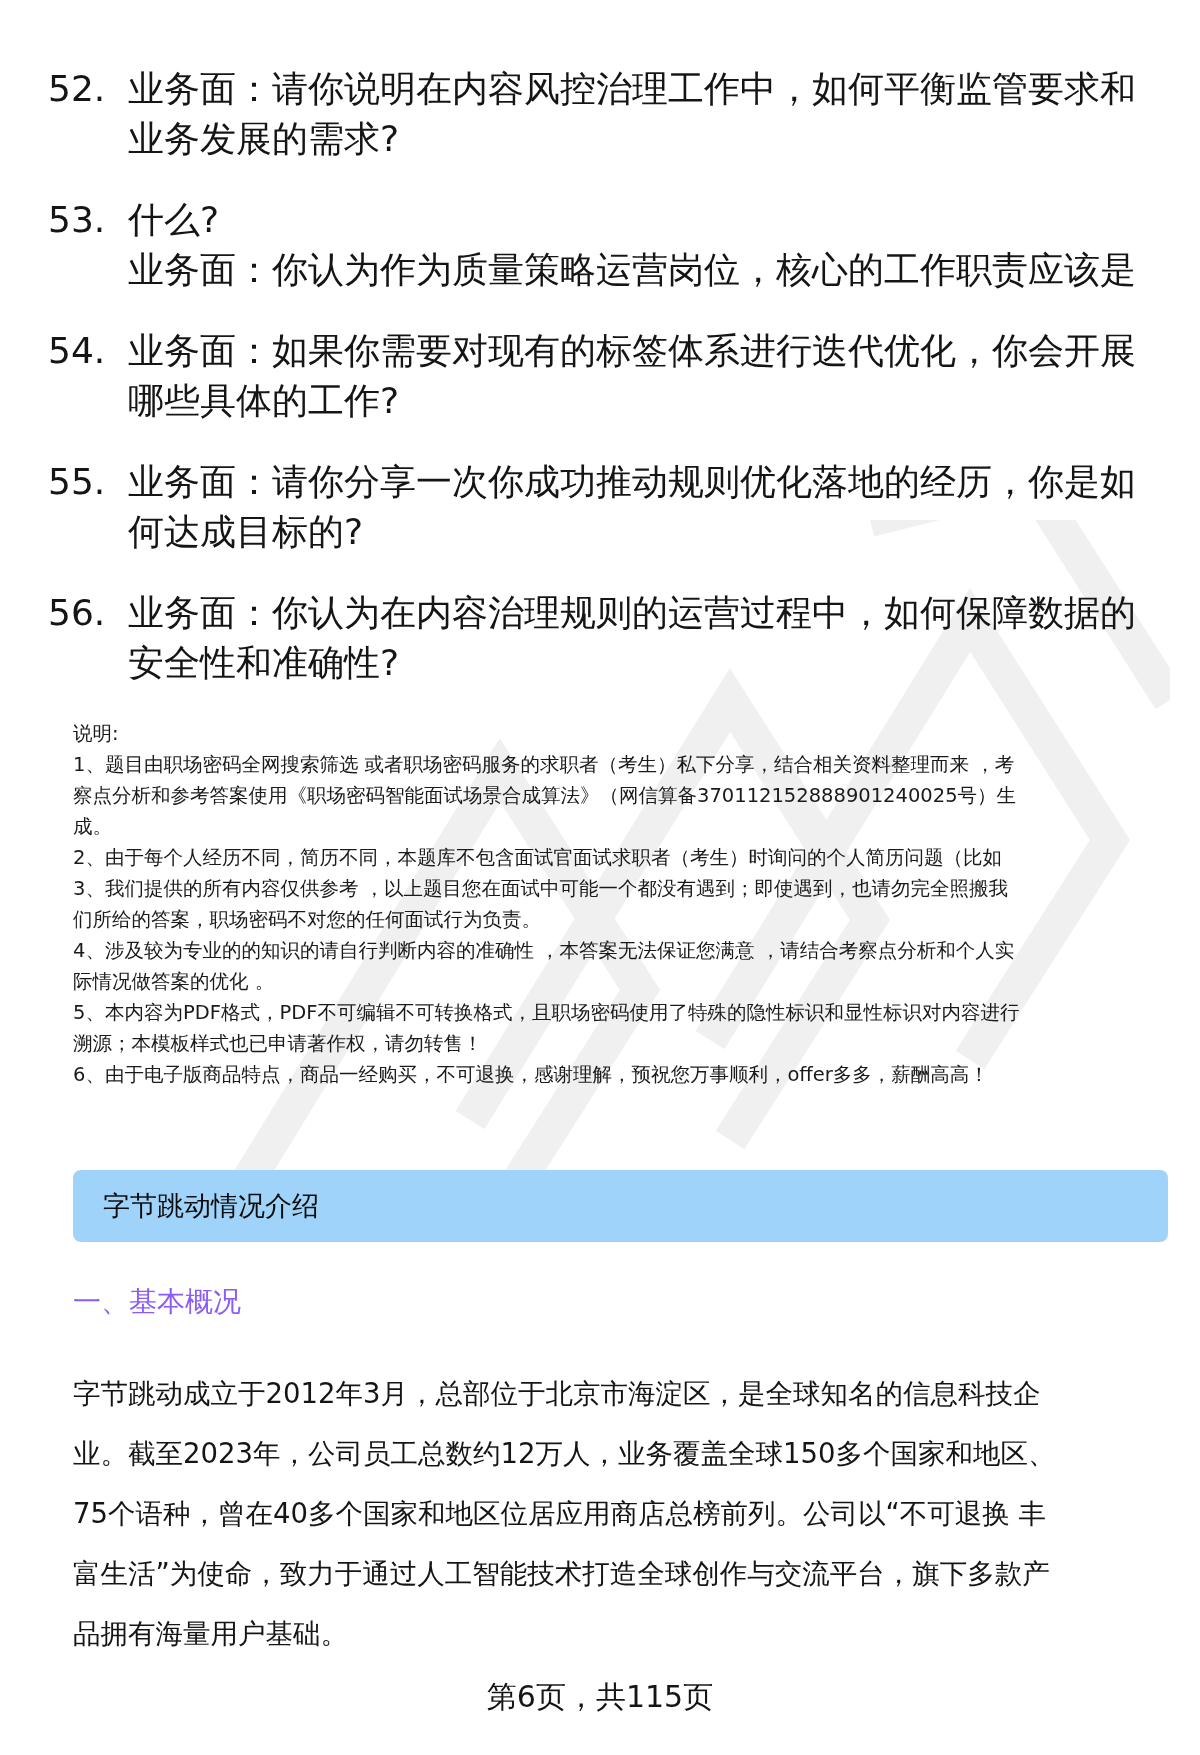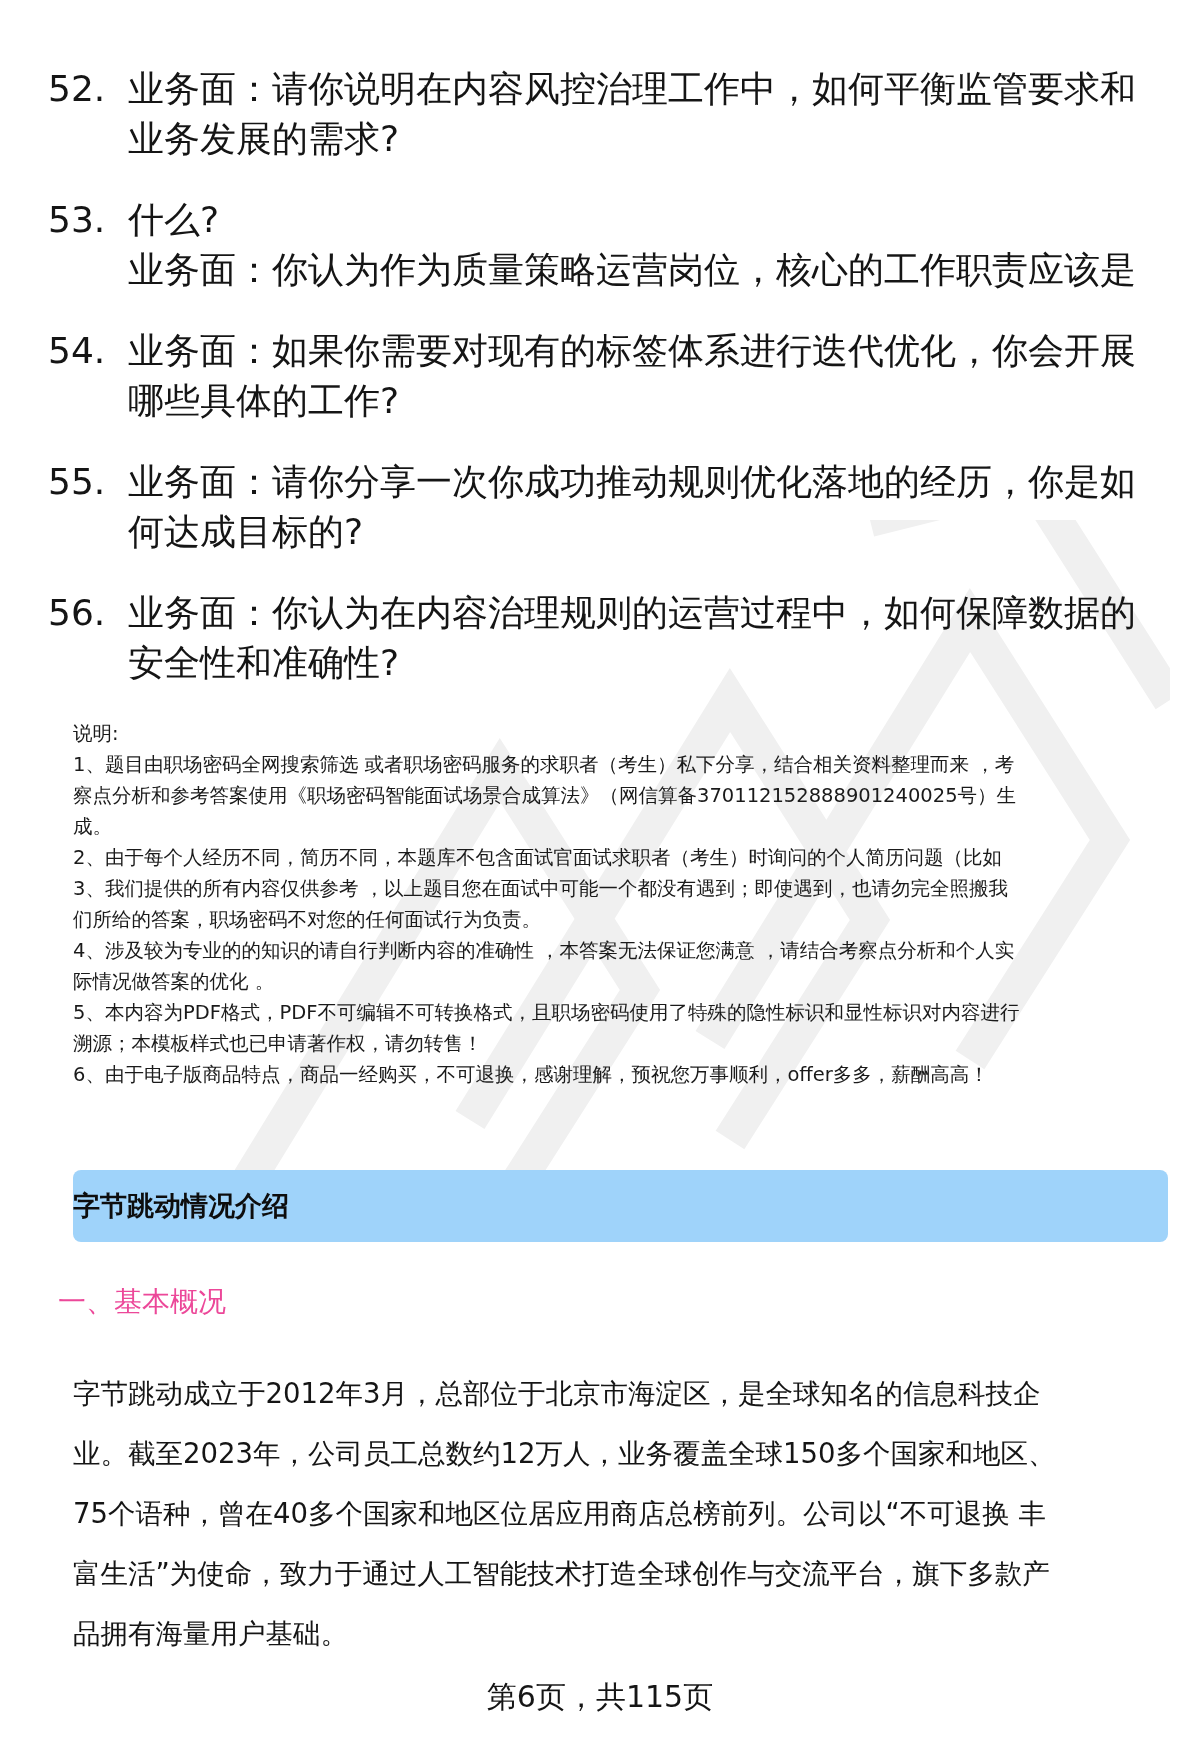--- a/index.html
+++ b/index.html
@@ -22,23 +22,23 @@
   .notes {
     position: absolute; left: 73px; top: 718px; width: 1090px;
     font-size: 19.5px; line-height: 31px; color: #1a1a1a;
   }
   .notes p { margin: 0; }
   .banner {
     position: absolute; left: 73px; top: 1170px; width: 1095px; height: 72px;
     background: #9fd3fa; border-radius: 8px;
     display: flex; align-items: center;
   }
-  .banner-title { margin-left: 0; font-size: 27px; font-weight: bold; color: #0d0d0d; }
+  .banner-title { margin-left: 30px; font-size: 27px; font-weight: normal; color: #0d0d0d; }
   .subheading {
-    position: absolute; left: 58px; top: 1280px; font-size: 28px; line-height: 44px; color: #ec4899;
+    position: absolute; left: 73px; top: 1280px; font-size: 28px; line-height: 44px; color: #8b5cf6;
   }
   .paragraph {
     position: absolute; left: 73px; top: 1363px; width: 1090px;
     font-size: 27.5px; line-height: 60px; color: #151515;
   }
   .paragraph p { margin: 0; }
   .footer {
     position: absolute; left: 0; width: 1200px; top: 1675px; text-align: center;
     font-size: 30px; line-height: 44px; color: #151515;
   }

